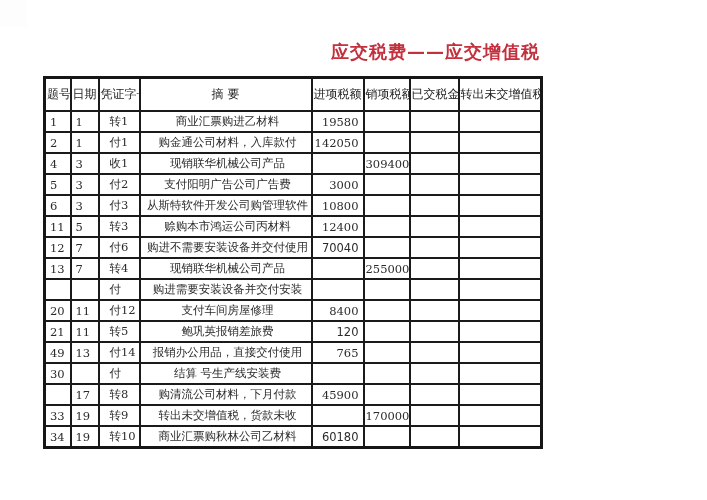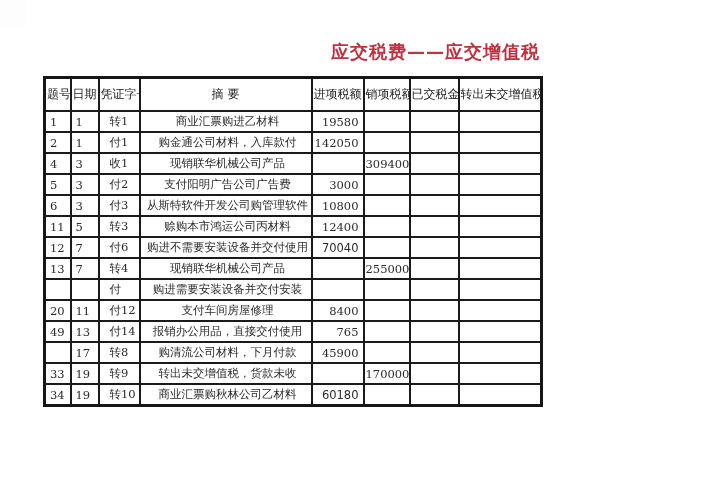--- a/index.html
+++ b/index.html
@@ -169,30 +169,50 @@
         <td class="c-no">20</td>
         <td class="c-date">11</td>
         <td class="c-voucher v-teal">付12</td>
         <td class="c-summary">支付车间房屋修理</td>
         <td class="c-amount">8400</td>
         <td class="c-amount"></td>
         <td class="c-amount"></td>
         <td class="c-amount"></td>
       </tr>
       <tr>
+        <td class="c-no">21</td>
+        <td class="c-date">11</td>
+        <td class="c-voucher v-green">转5</td>
+        <td class="c-summary">鲍巩英报销差旅费</td>
+        <td class="c-amount num-bold">120</td>
+        <td class="c-amount"></td>
+        <td class="c-amount"></td>
+        <td class="c-amount"></td>
+      </tr>
+      <tr>
         <td class="c-no">49</td>
         <td class="c-date">13</td>
         <td class="c-voucher v-palegreen">付14</td>
         <td class="c-summary">报销办公用品，直接交付使用</td>
         <td class="c-amount">765</td>
         <td class="c-amount"></td>
         <td class="c-amount"></td>
         <td class="c-amount"></td>
       </tr>
       <tr>
+        <td class="c-no">30</td>
+        <td class="c-date"></td>
+        <td class="c-voucher v-blue">付</td>
+        <td class="c-summary">结算 号生产线安装费</td>
+        <td class="c-amount"></td>
+        <td class="c-amount"></td>
+        <td class="c-amount"></td>
+        <td class="c-amount"></td>
+      </tr>
+      <tr>
         <td class="c-no"></td>
         <td class="c-date">17</td>
         <td class="c-voucher v-green">转8</td>
         <td class="c-summary">购清流公司材料，下月付款</td>
         <td class="c-amount">45900</td>
         <td class="c-amount"></td>
         <td class="c-amount"></td>
         <td class="c-amount"></td>
       </tr>
       <tr>

